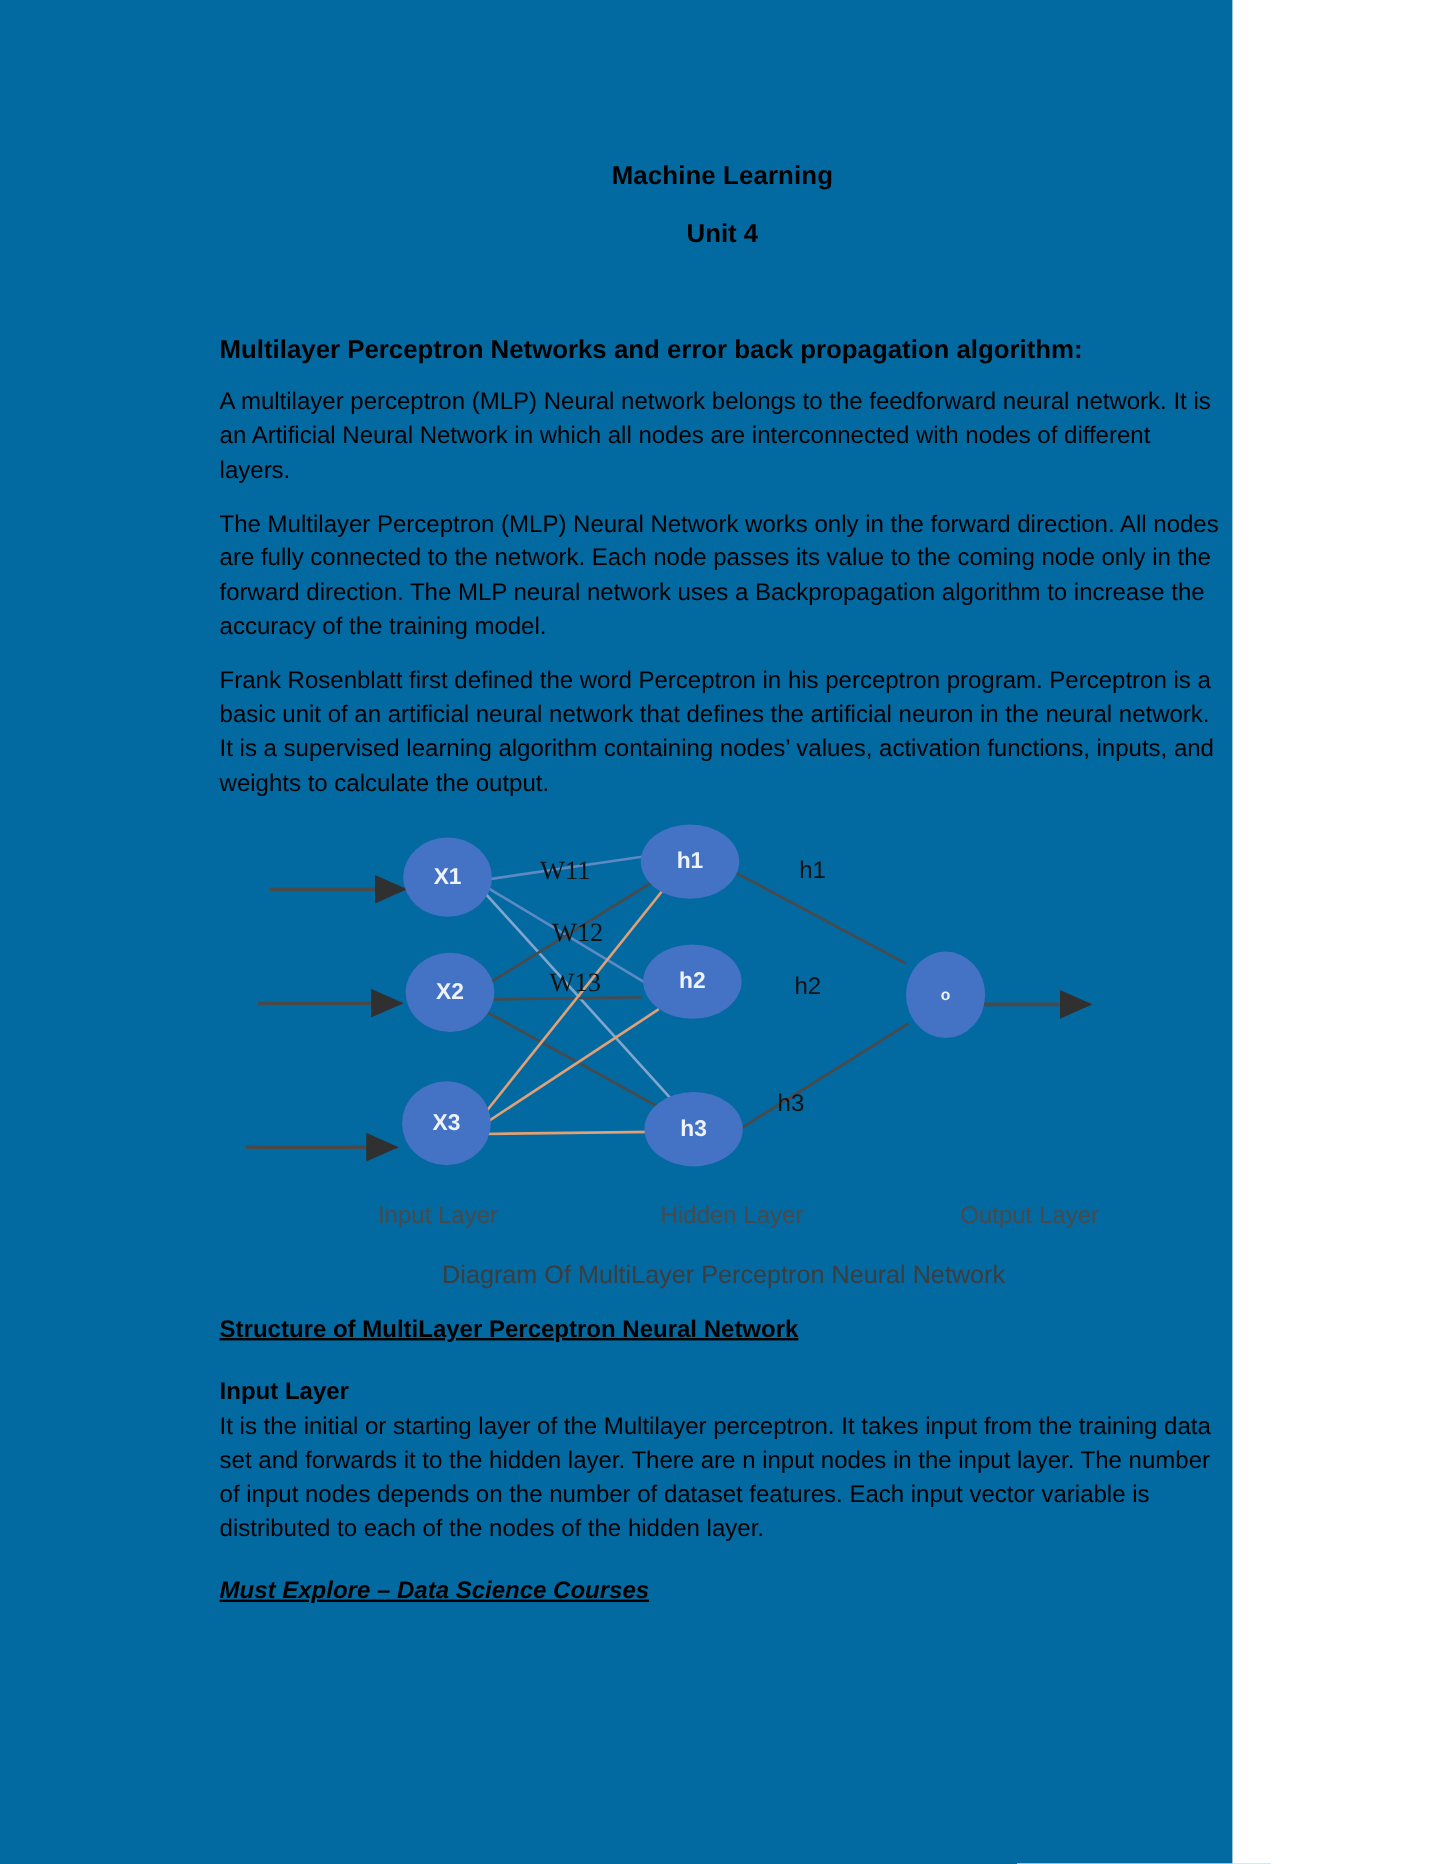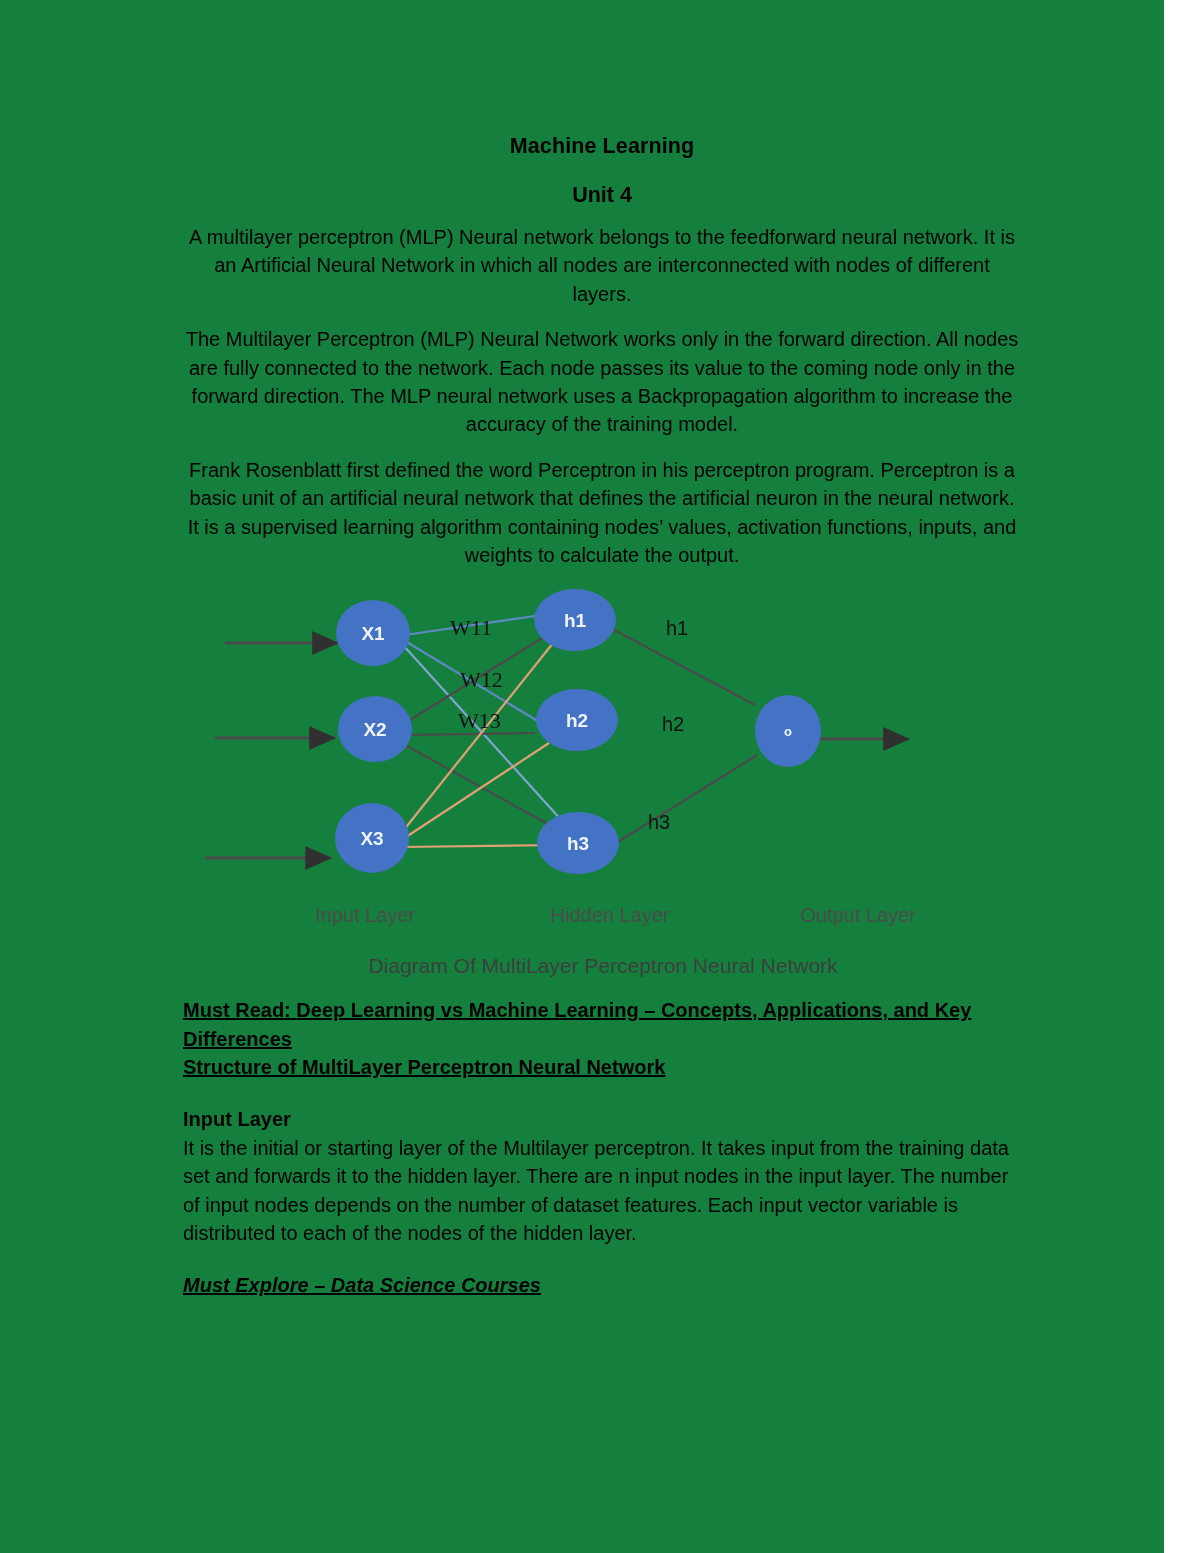--- a/index.html
+++ b/index.html
@@ -6,23 +6,23 @@
     margin: 0;
     padding: 0;
     background: #ffffff;
   }
   body {
     font-family: "Liberation Sans", sans-serif;
     color: #000000;
   }
   .page {
     position: relative;
-    width: 1164px;
+    width: 1027px;
     height: 1553px;
-    background: #15803d;
+    background: #0369a1;
     overflow: hidden;
   }
   .content {
     position: absolute;
     left: 183px;
     top: 0;
     width: 838px;
   }
 
   .doc-title {
@@ -49,21 +49,21 @@
     margin: 0;
     padding-top: 73px;
     line-height: 1.15;
   }
 
   p.body-par {
     font-size: 20px;
     line-height: 1.42;
     margin: 0;
     padding-top: 17px;
-    text-align: center;
+    text-align: left;
   }
 
   
   .figure {
     position: relative;
     width: 838px;
     height: 405px;
     margin-top: 14px;
   }
   .figure svg {
@@ -142,20 +142,21 @@
 </style>
 </head>
 <body>
 
 <div class="page">
   <div class="content">
 
     <div class="doc-title">Machine Learning</div>
     <div class="doc-subtitle">Unit 4</div>
 
+    <div class="heading-main">Multilayer Perceptron Networks and error back propagation algorithm:</div>
 
     <p class="body-par">A multilayer perceptron (MLP) Neural network belongs to the feedforward neural network. It is an Artificial Neural Network in which all nodes are interconnected with nodes of different layers.</p>
     <p class="body-par">The Multilayer Perceptron (MLP) Neural Network works only in the forward direction. All nodes are fully connected to the network. Each node passes its value to the coming node only in the forward direction. The MLP neural network uses a Backpropagation algorithm to increase the accuracy of the training model.</p>
     <p class="body-par">Frank Rosenblatt first defined the word Perceptron in his perceptron program. Perceptron is a basic unit of an artificial neural network that defines the artificial neuron in the neural network. It is a supervised learning algorithm containing nodes’ values, activation functions, inputs, and weights to calculate the output.</p>
 
     <div class="figure">
       <svg width="838" height="405" viewBox="0 0 838 405" xmlns="http://www.w3.org/2000/svg">
         <defs>
           <marker id="arrowhead" markerWidth="9" markerHeight="8" refX="8.6" refY="4" orient="auto">
             <polygon points="0 0, 9 4, 0 8" fill="#303030"></polygon>
@@ -240,21 +241,20 @@
 
         <text class="layer-label" x="182" y="332">Input Layer</text>
         <text class="layer-label" x="427" y="332">Hidden Layer</text>
         <text class="layer-label" x="675" y="332">Output Layer</text>
 
         <text class="figure-caption" x="420" y="382">Diagram Of MultiLayer Perceptron Neural Network</text>
       </svg>
     </div>
 
     <div class="tight-block">
-      <p class="tight-line"><span class="bold u">Must Read:</span><span class="bold u">&nbsp;</span><span class="bold u">Deep Learning vs Machine Learning – Concepts, Applications, and Key Differences</span></p>
       <p class="tight-line bold">Structure of MultiLayer Perceptron Neural Network</p>
     </div>
 
     <p class="section-head">Input Layer</p>
     <p class="tight-line">It is the initial or starting layer of the Multilayer perceptron. It takes input from the training data set and forwards it to the hidden layer. There are n input nodes in the input layer. The number of input nodes depends on the number of dataset features. Each input vector variable is distributed to each of the nodes of the hidden layer.</p>
 
     <div class="spacer-24"></div>
     <p class="tight-line bi u">Must Explore – Data Science Courses</p>
 
   </div>

